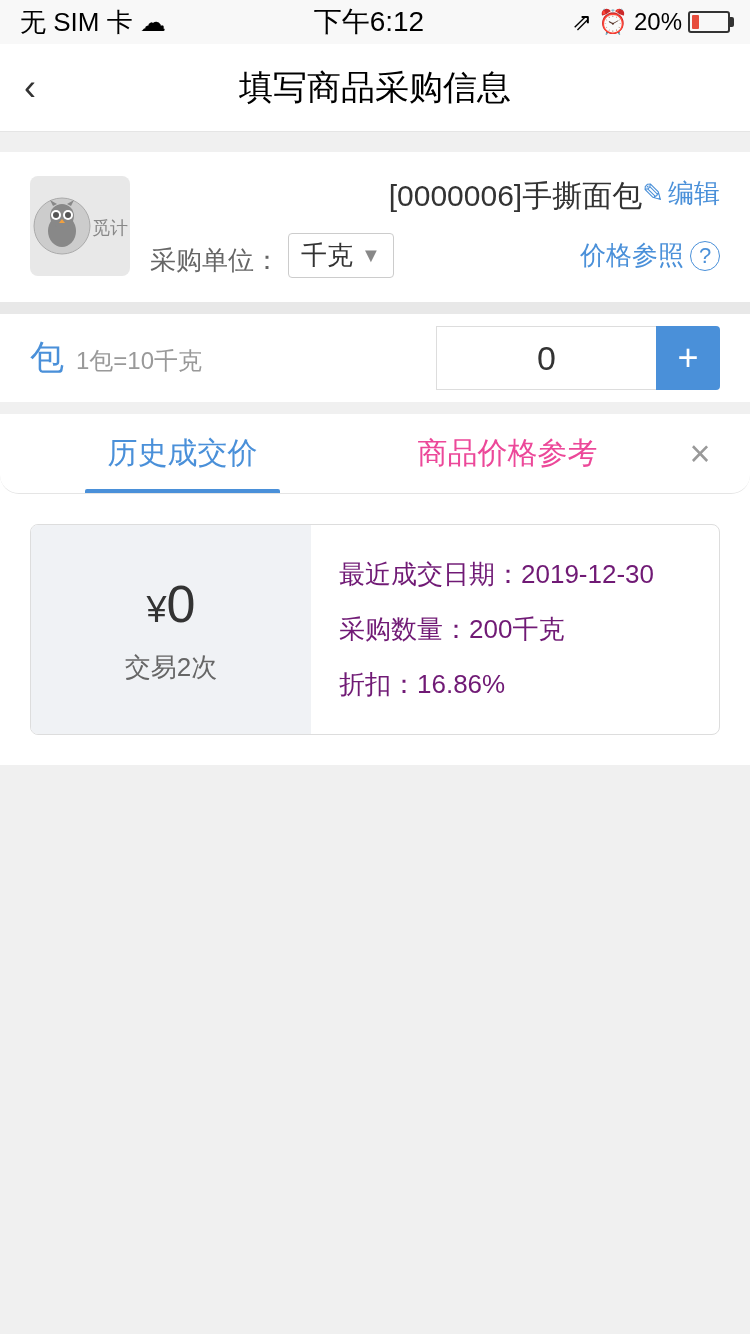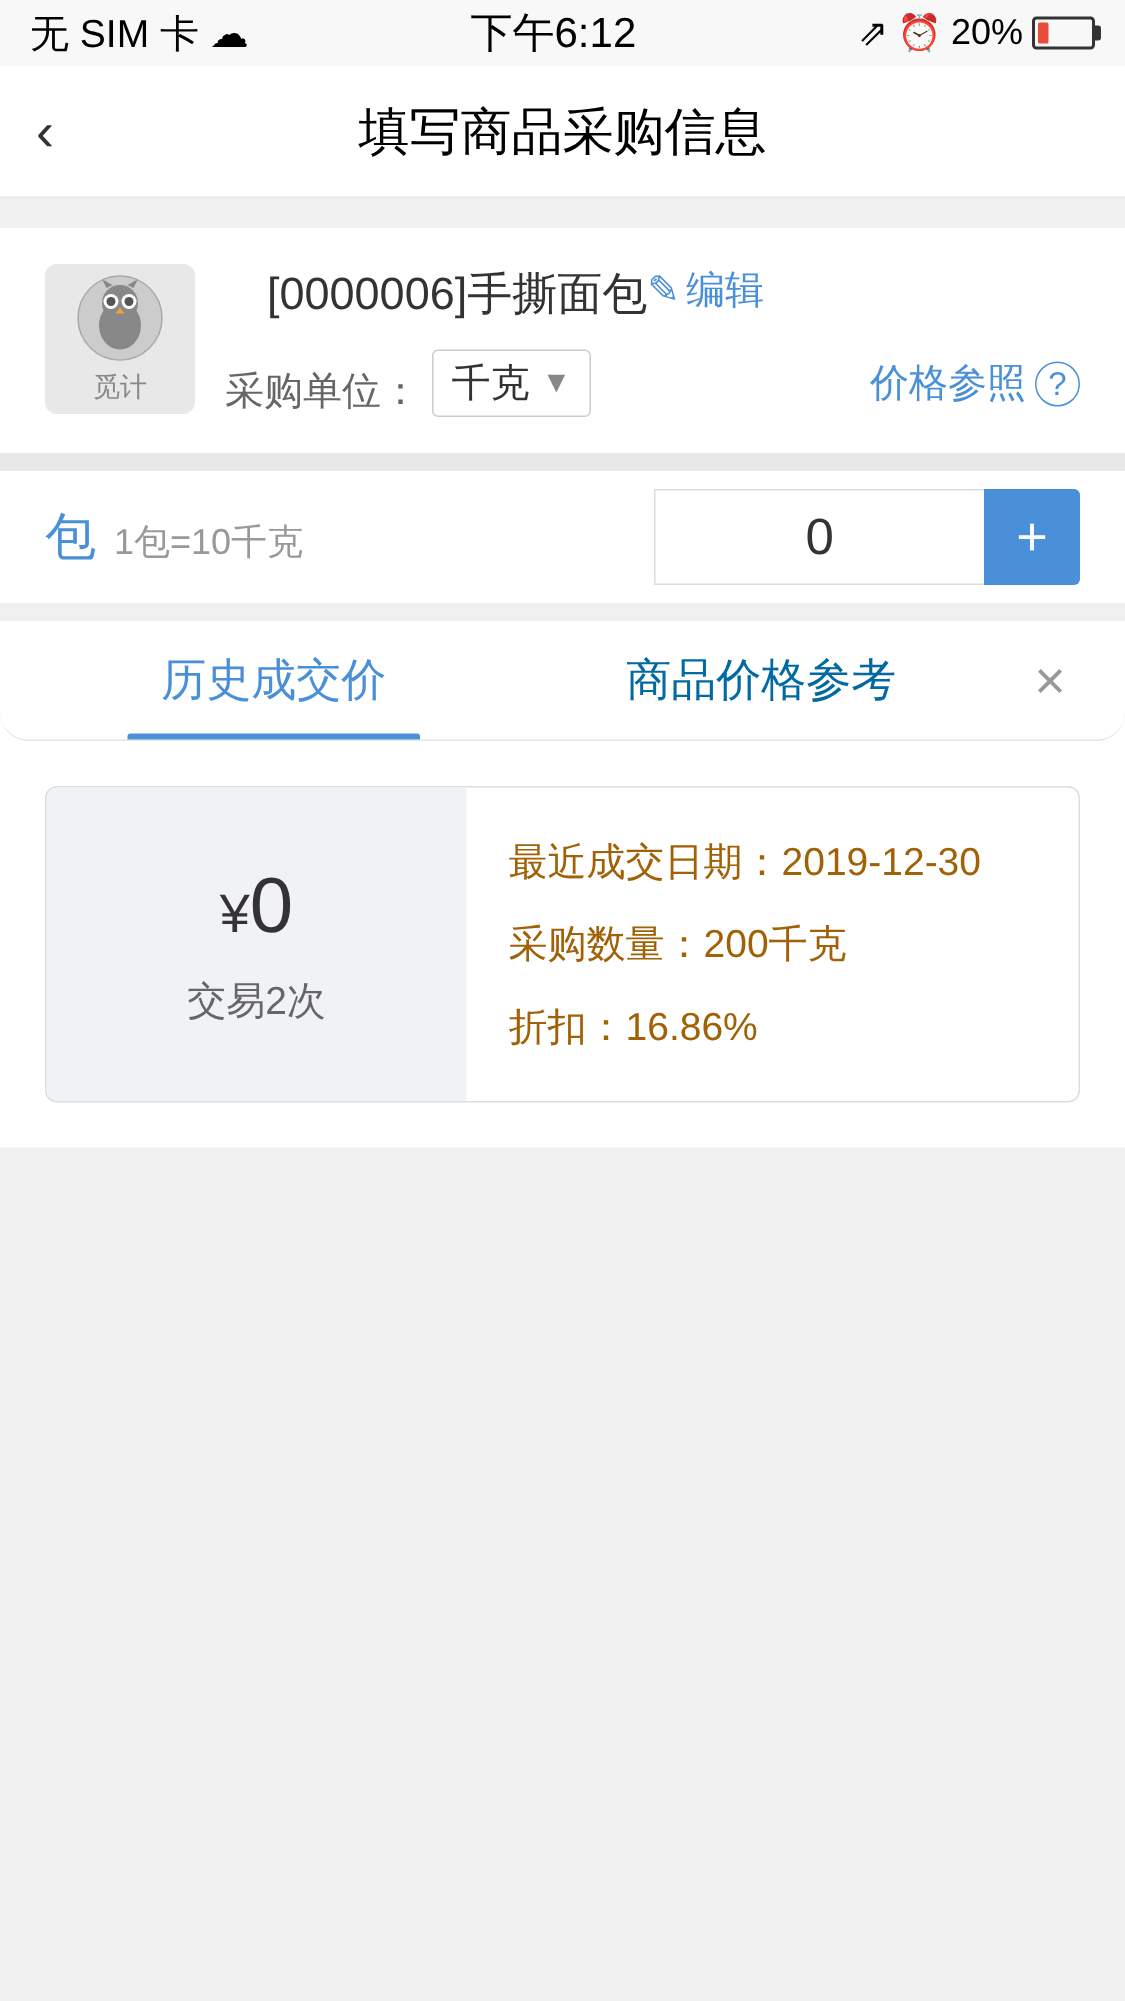--- a/index.html
+++ b/index.html
@@ -95,40 +95,40 @@
       background: #e8e8e8;
       border-radius: 8px;
       display: flex;
       align-items: center;
       justify-content: center;
       flex-shrink: 0;
       overflow: hidden;
     }
     .product-thumb-inner {
       display: flex;
-      flex-direction: column;
+      flex-direction: row;
       align-items: center;
       justify-content: center;
     }
     .owl-icon {
       width: 60px;
       height: 60px;
       display: flex;
       align-items: center;
       justify-content: center;
     }
     .product-info {
       flex: 1;
       display: flex;
       flex-direction: column;
       gap: 16px;
     }
     .product-title-row {
       display: flex;
-      justify-content: flex-start;
+      justify-content: flex-end;
       align-items: flex-start;
       margin-left: 28px;
     }
     .product-name {
       font-size: 30px;
       color: #333;
       font-weight: 500;
     }
     .edit-link {
       font-size: 26px;
@@ -270,21 +270,21 @@
       position: relative;
     }
     .tab-label {
       font-size: 30px;
     }
     .tab-item.active .tab-label {
       color: #4a90d9;
       font-weight: 500;
     }
     .tab-item.inactive .tab-label {
-      color: #0369a1;
+      color: #ec4899;
     }
     .tab-underline {
       position: absolute;
       bottom: 0;
       height: 4px;
       width: 60%;
       background: #4a90d9;
       border-radius: 2px 2px 0 0;
     }
     .tab-close {
@@ -334,21 +334,21 @@
     .history-card-right {
       flex: 1;
       padding: 30px 28px;
       display: flex;
       flex-direction: column;
       justify-content: center;
       gap: 16px;
     }
     .history-detail-item {
       font-size: 26px;
-      color: #a16207;
+      color: #701a75;
       line-height: 1.5;
     }
 
     
     .main-content {
       background: #f0f0f0;
       min-height: calc(1334px - 44px - 88px);
     }
   </style>
 </head>

